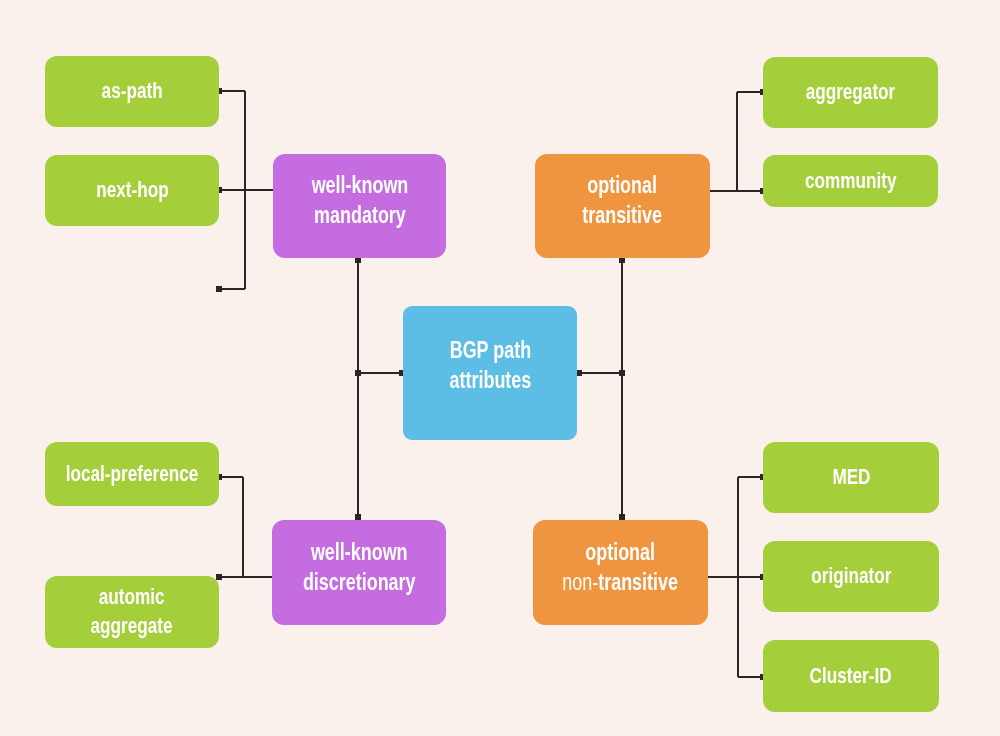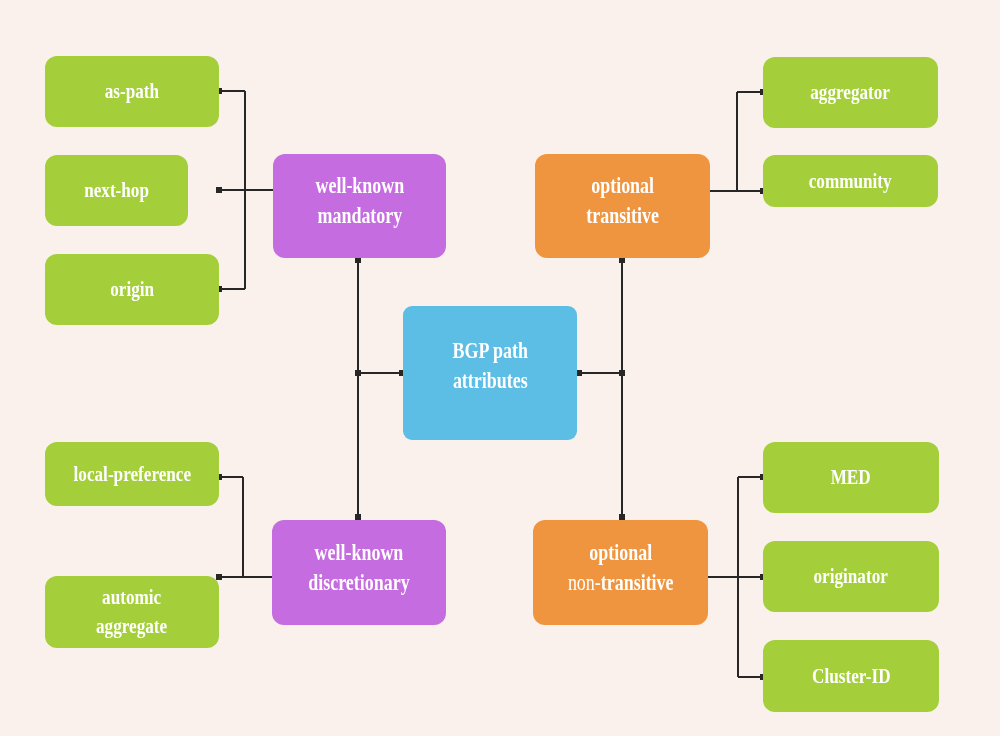--- a/index.html
+++ b/index.html
@@ -2,21 +2,21 @@
 <html style="--bg: #FBF1EC; --green: #A4CF3B; --purple: #C56CE0; --orange: #F0953F; --blue: #5CBDE5; --wire: #272727; --text: #FFFFFF;"><head>
 <meta charset="utf-8">
 <style>
   :root{
     --bg:#FBF1EC; --green:#A4CF3B; --purple:#C56CE0; --orange:#F0953F;
     --blue:#5CBDE5; --wire:#272727; --text:#FFFFFF;
   }
   html,body{margin:0;padding:0;background:var(--bg);}
   .canvas{
     position:relative;width:1000px;height:736px;background:var(--bg);
-    overflow:hidden;font-family:Liberation Serif, serif;
+    overflow:hidden;font-family:Liberation Sans, sans-serif;
   }
   .wires{position:absolute;left:0;top:0;width:1000px;height:736px;}
   .wires line{stroke:var(--wire);stroke-width:2;}
   .wires rect{fill:var(--wire);}
   .node{
     position:absolute;display:flex;align-items:center;justify-content:center;
     border-radius:12px;color:var(--text);font-weight:bold;text-align:center;
     box-sizing:border-box;
   }
   .leaf{background:var(--green);}
@@ -80,25 +80,22 @@
       <rect x="576" y="370" width="6" height="6"></rect>
       <rect x="619" y="370" width="6" height="6"></rect>
       <rect x="619" y="257" width="6" height="6"></rect>
       <rect x="619" y="514" width="6" height="6"></rect>
     </g>
   </svg>
 
   <div class="node leaf" style="left:45px;top:56px;width:174px;height:71px;">
     <div class="label">as-path</div>
   </div>
-  <div class="node leaf" style="left:45px;top:155px;width:143px;height:71px;">
+  <div class="node leaf" style="left:45px;top:155px;width:174px;height:71px;">
     <div class="label">next-hop</div>
-  </div>
-  <div class="node leaf" style="left:45px;top:254px;width:174px;height:71px;">
-    <div class="label">origin</div>
   </div>
   <div class="node leaf" style="left:45px;top:442px;width:174px;height:64px;">
     <div class="label">local-preference</div>
   </div>
   <div class="node leaf" style="left:45px;top:540px;width:174px;height:72px;margin-top:36px;">
     <div class="label">automic
 aggregate</div>
   </div>
 
   <div class="node leaf" style="left:763px;top:57px;width:175px;height:71px;">

